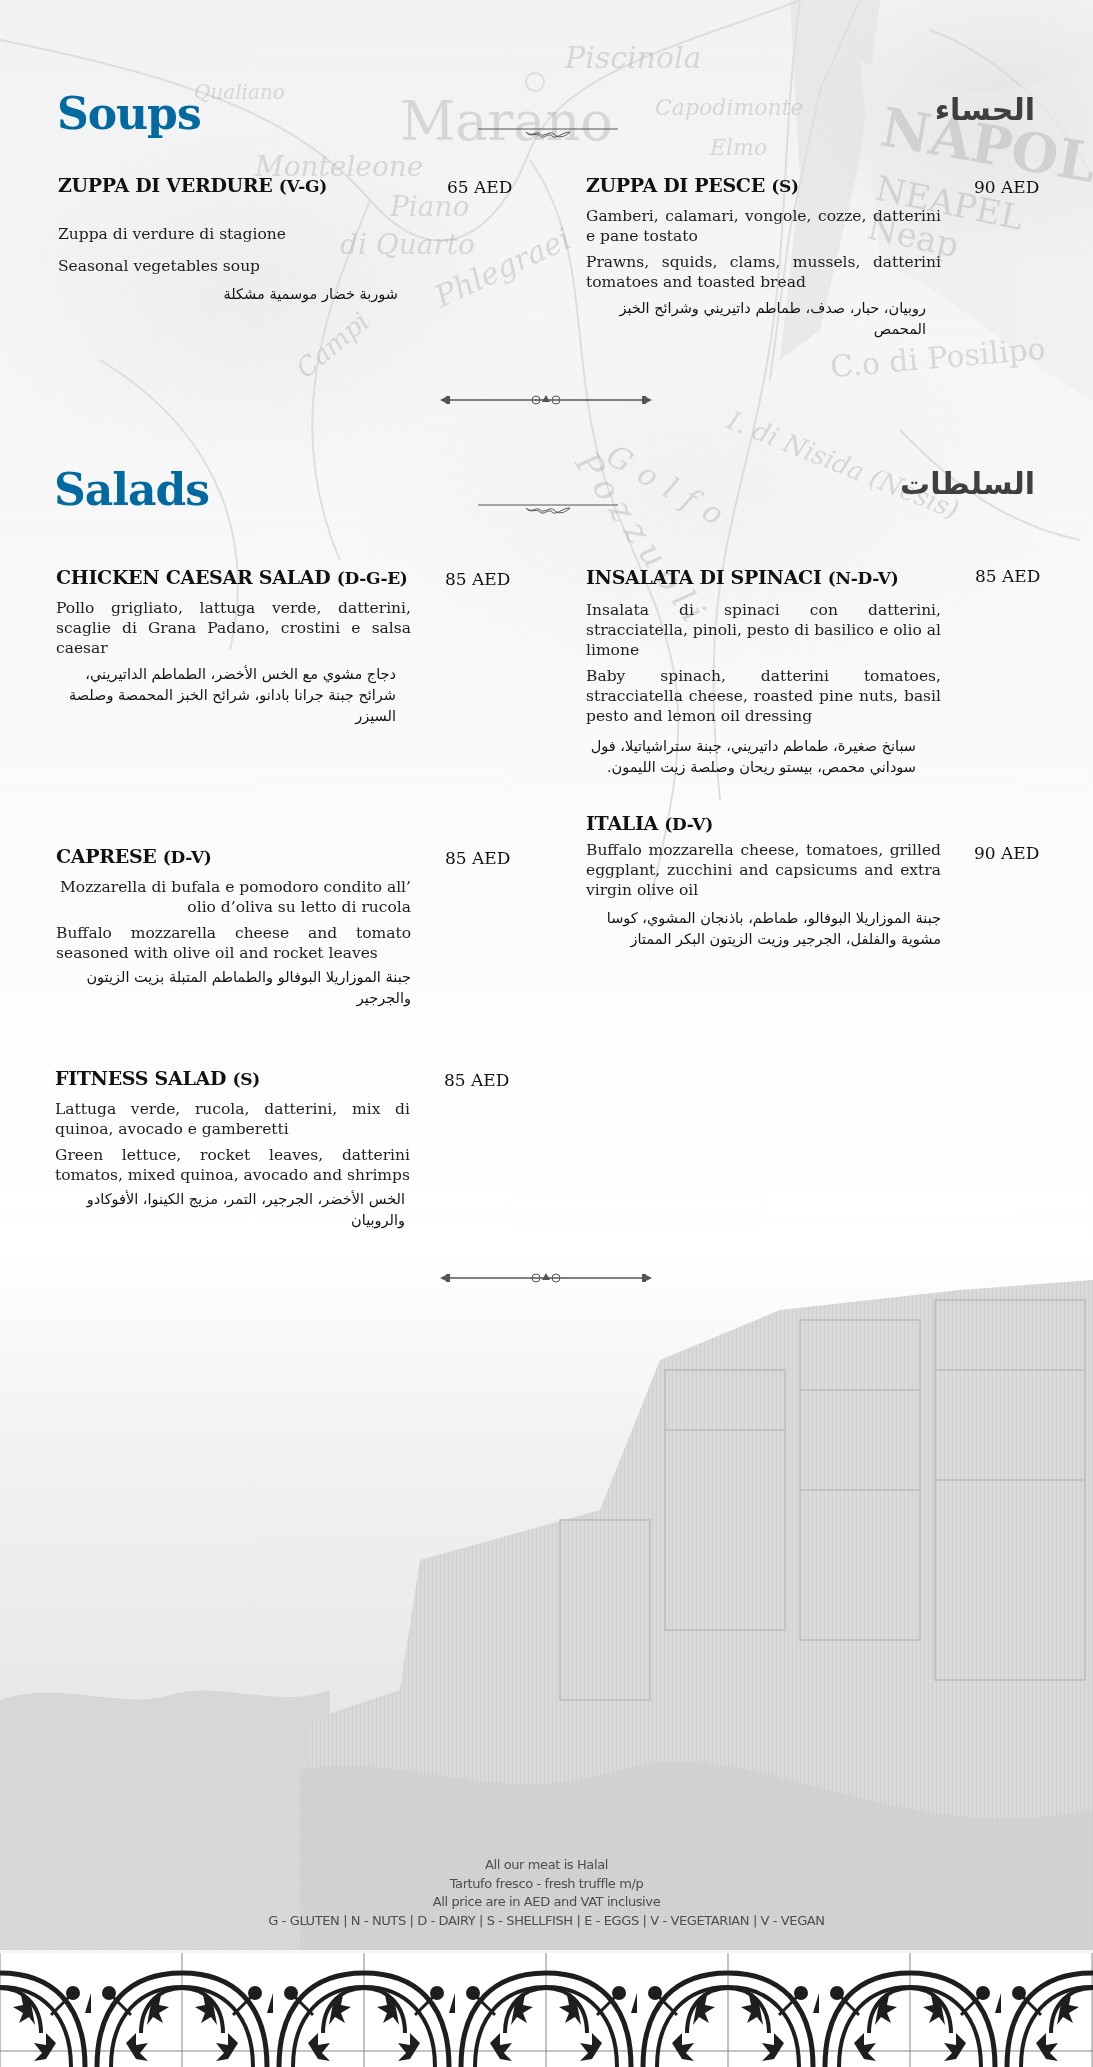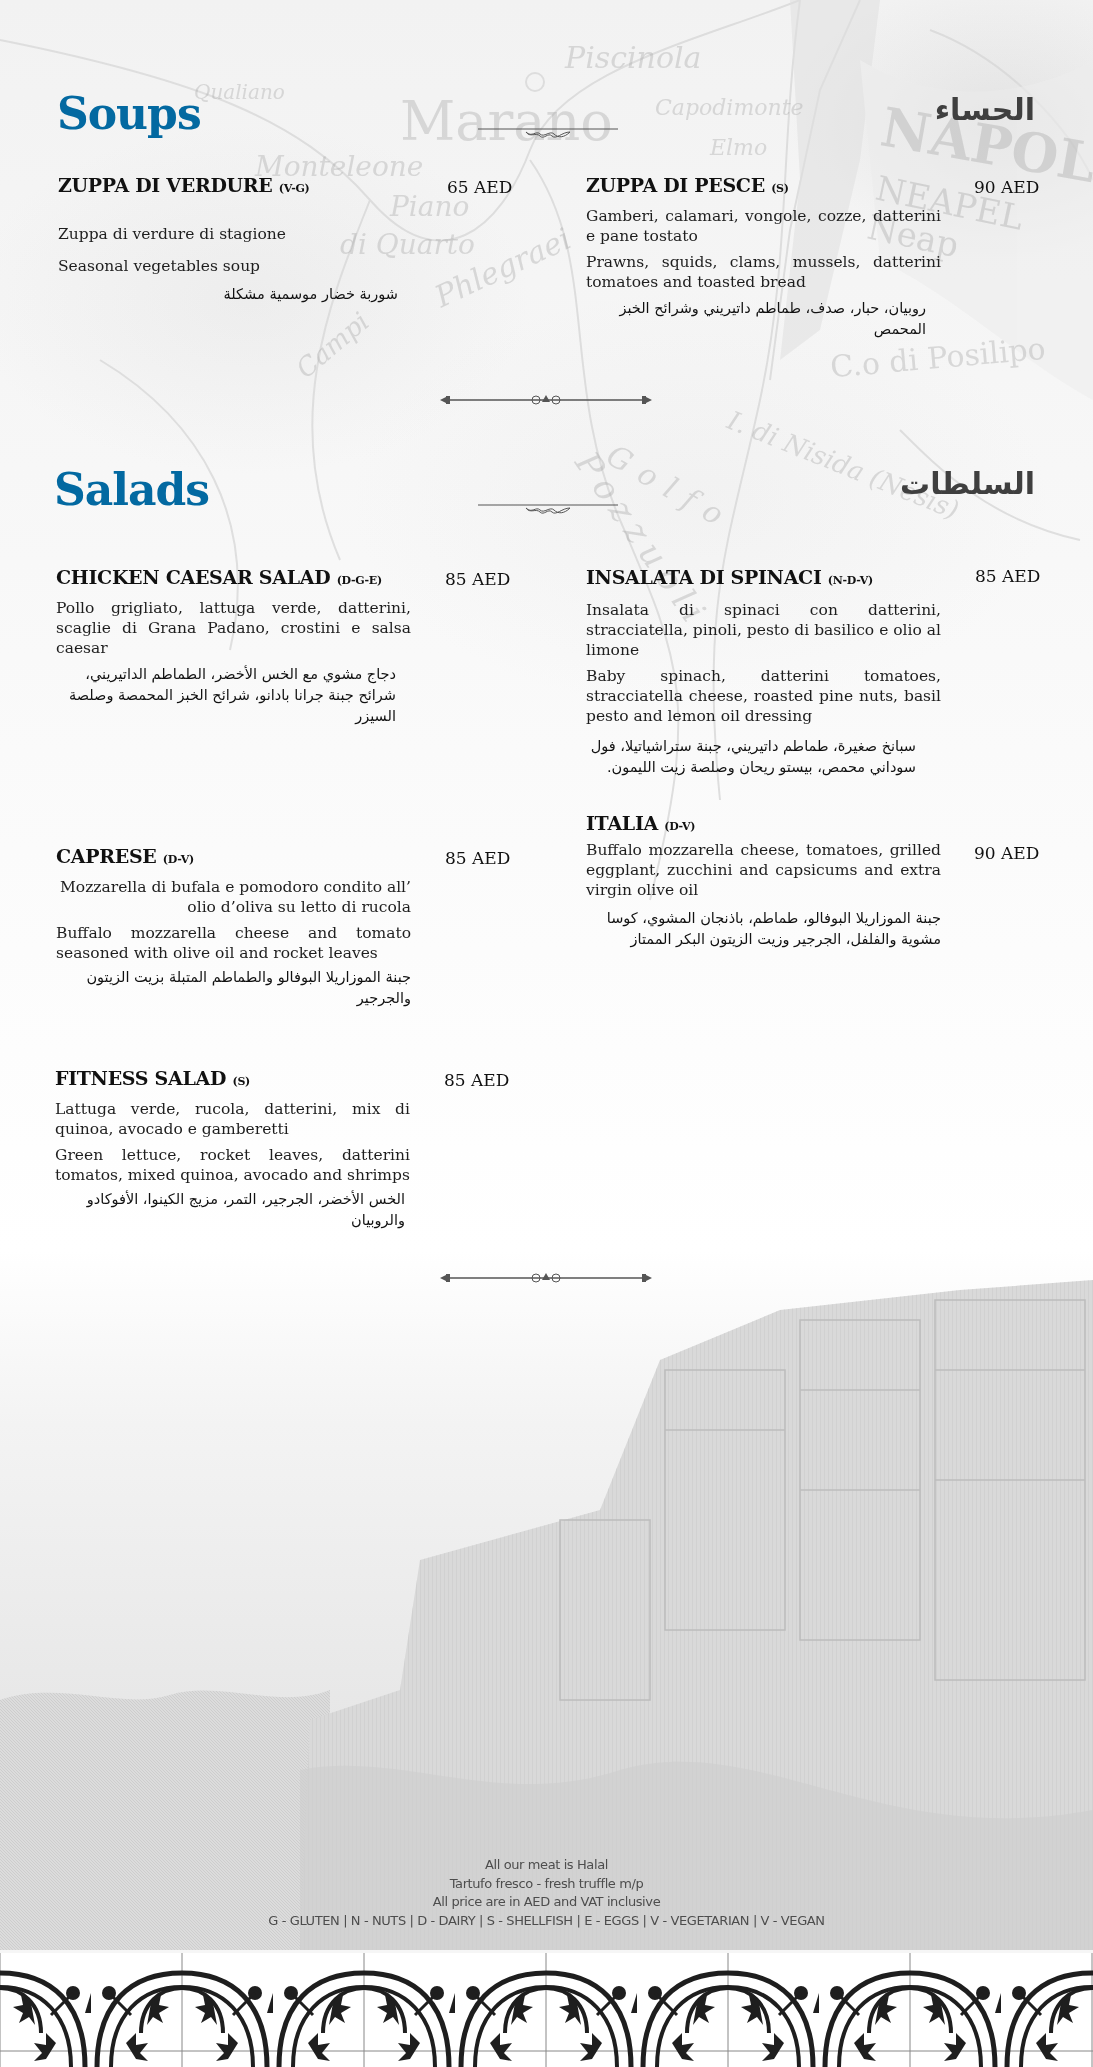--- a/index.html
+++ b/index.html
@@ -40,21 +40,21 @@
     color: #3f3f3f; font-size: 30px; direction: rtl;
   }
   .divider-small { position: absolute; }
   .divider-long { position: absolute; }
 
   .item { position: absolute; width: 360px; }
   .item-name {
     font-family: "DejaVu Serif", serif; font-weight: bold;
     font-size: 19px; color: #111; letter-spacing: -0.3px;
   }
-  .item-name .tags { font-size: 11px; font-weight: bold; }
+  .item-name .tags { font-size: 17px; font-weight: bold; }
   .item-price {
     position: absolute; font-family: "DejaVu Serif", serif;
     font-size: 17px; color: #111;
   }
   .desc {
     font-family: "DejaVu Serif", serif; font-size: 15.5px; line-height: 20px;
     color: #1e1e1e; text-align: justify; margin-top: 8px; width: 355px;
   }
   .desc-ar {
     font-family: "DejaVu Sans", sans-serif; font-size: 14.5px; line-height: 21px;

